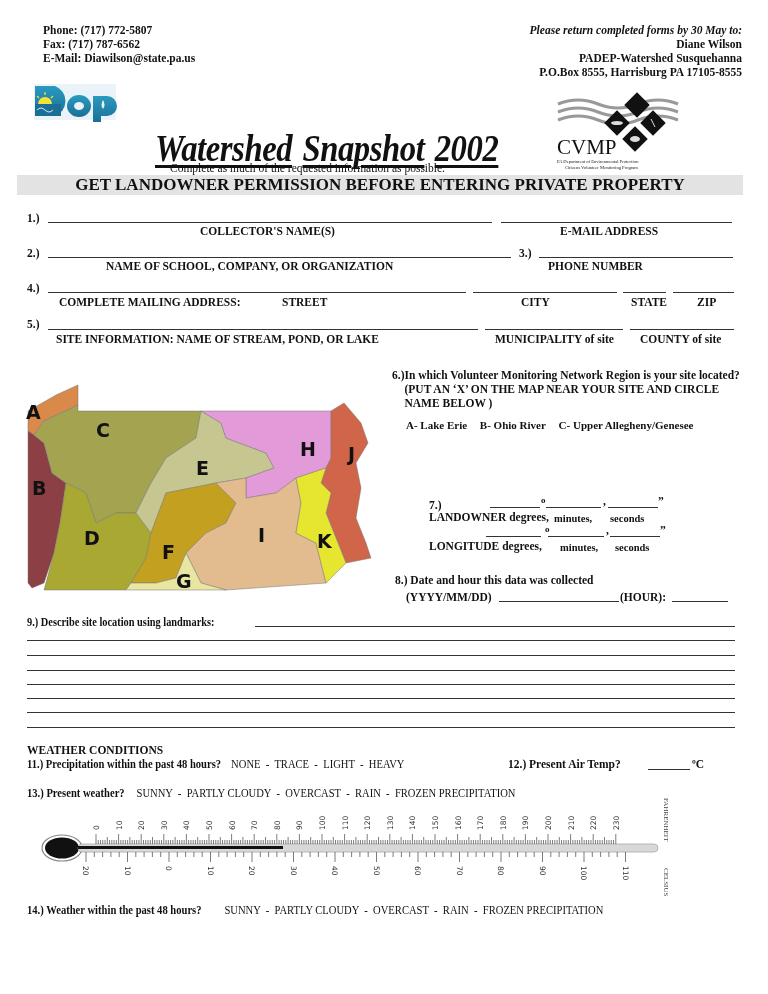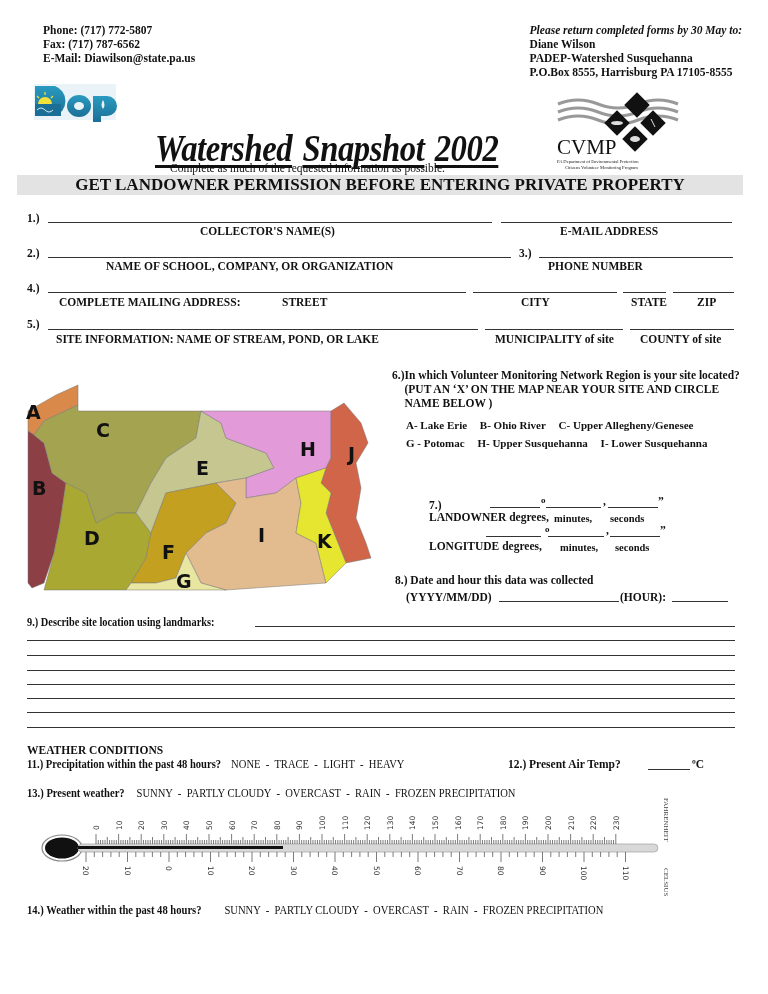--- a/index.html
+++ b/index.html
@@ -1,20 +1,20 @@
 <!DOCTYPE html>
 <html><head>
 <meta charset="utf-8">
 <style>
   html, body { margin:0; padding:0; background:#fff; }
   body { width:768px; height:994px; position:relative; overflow:hidden;
          font-family:"Liberation Serif", "DejaVu Serif", serif; color:#111; }
   .abs { position:absolute; }
   .contact { left:27px; top:23px; font-size:11.5px; font-weight:bold; line-height:14px;margin-left:16px; }
-  .ret { right:26px; top:23px; font-size:11.5px; font-weight:bold; line-height:14px; text-align:left; }
+  .ret { right:26px; top:23px; font-size:11.5px; font-weight:bold; line-height:14px; text-align:right; }
   .ret .it { font-style:italic; }
   .title { left:155px; top:126px; font-size:38px; font-style:italic; font-weight:bold;
            font-family:"Liberation Serif", serif; letter-spacing:-0.5px; transform:scaleX(0.86); transform-origin:left top;}
   .title span { text-decoration:underline; text-decoration-thickness:3px; text-underline-offset:4px; margin-right:12px;}
   .subtitle { left:170px; top:162px; font-size:11.5px; }
   .banner { left:17px; top:175px; width:726px; height:20px; background:#e3e3e3;
             font-size:17px; font-weight:bold; text-align:center; line-height:20px; }
   .line { position:absolute; border-bottom:1.3px solid #333; height:0; }
   .lbl { position:absolute; font-size:11.5px; font-weight:bold; white-space:nowrap; }
   .num { position:absolute; font-size:11.5px; font-weight:bold; }
@@ -178,25 +178,20 @@
   <div class="head">
     <span class="n">6.)</span>
     <span>In which Volunteer Monitoring Network Region is your site located? (PUT AN ‘X’ ON THE MAP NEAR YOUR SITE AND CIRCLE NAME BELOW )</span>
   </div>
 </div>
 <div class="abs regions">
   <div>
     <span>A- Lake Erie</span>
     <span>B- Ohio River</span>
     <span>C- Upper Allegheny/Genesee</span>
-  </div>
-  <div>
-    <span>G - Potomac</span>
-    <span>H- Upper Susquehanna</span>
-    <span>I- Lower Susquehanna</span>
   </div>
 </div>
 
 <div class="num" style="left:429px;top:499px">7.)</div>
 <div class="line" style="left:490px;top:507px;width:50px"></div>
 <div class="lbl" style="left:541px;top:495px;font-size:9px">o</div>
 <div class="line" style="left:546px;top:507px;width:55px"></div>
 <div class="lbl" style="left:603px;top:495px">,</div>
 <div class="line" style="left:608px;top:507px;width:50px"></div>
 <div class="lbl" style="left:658px;top:495px">”</div>

